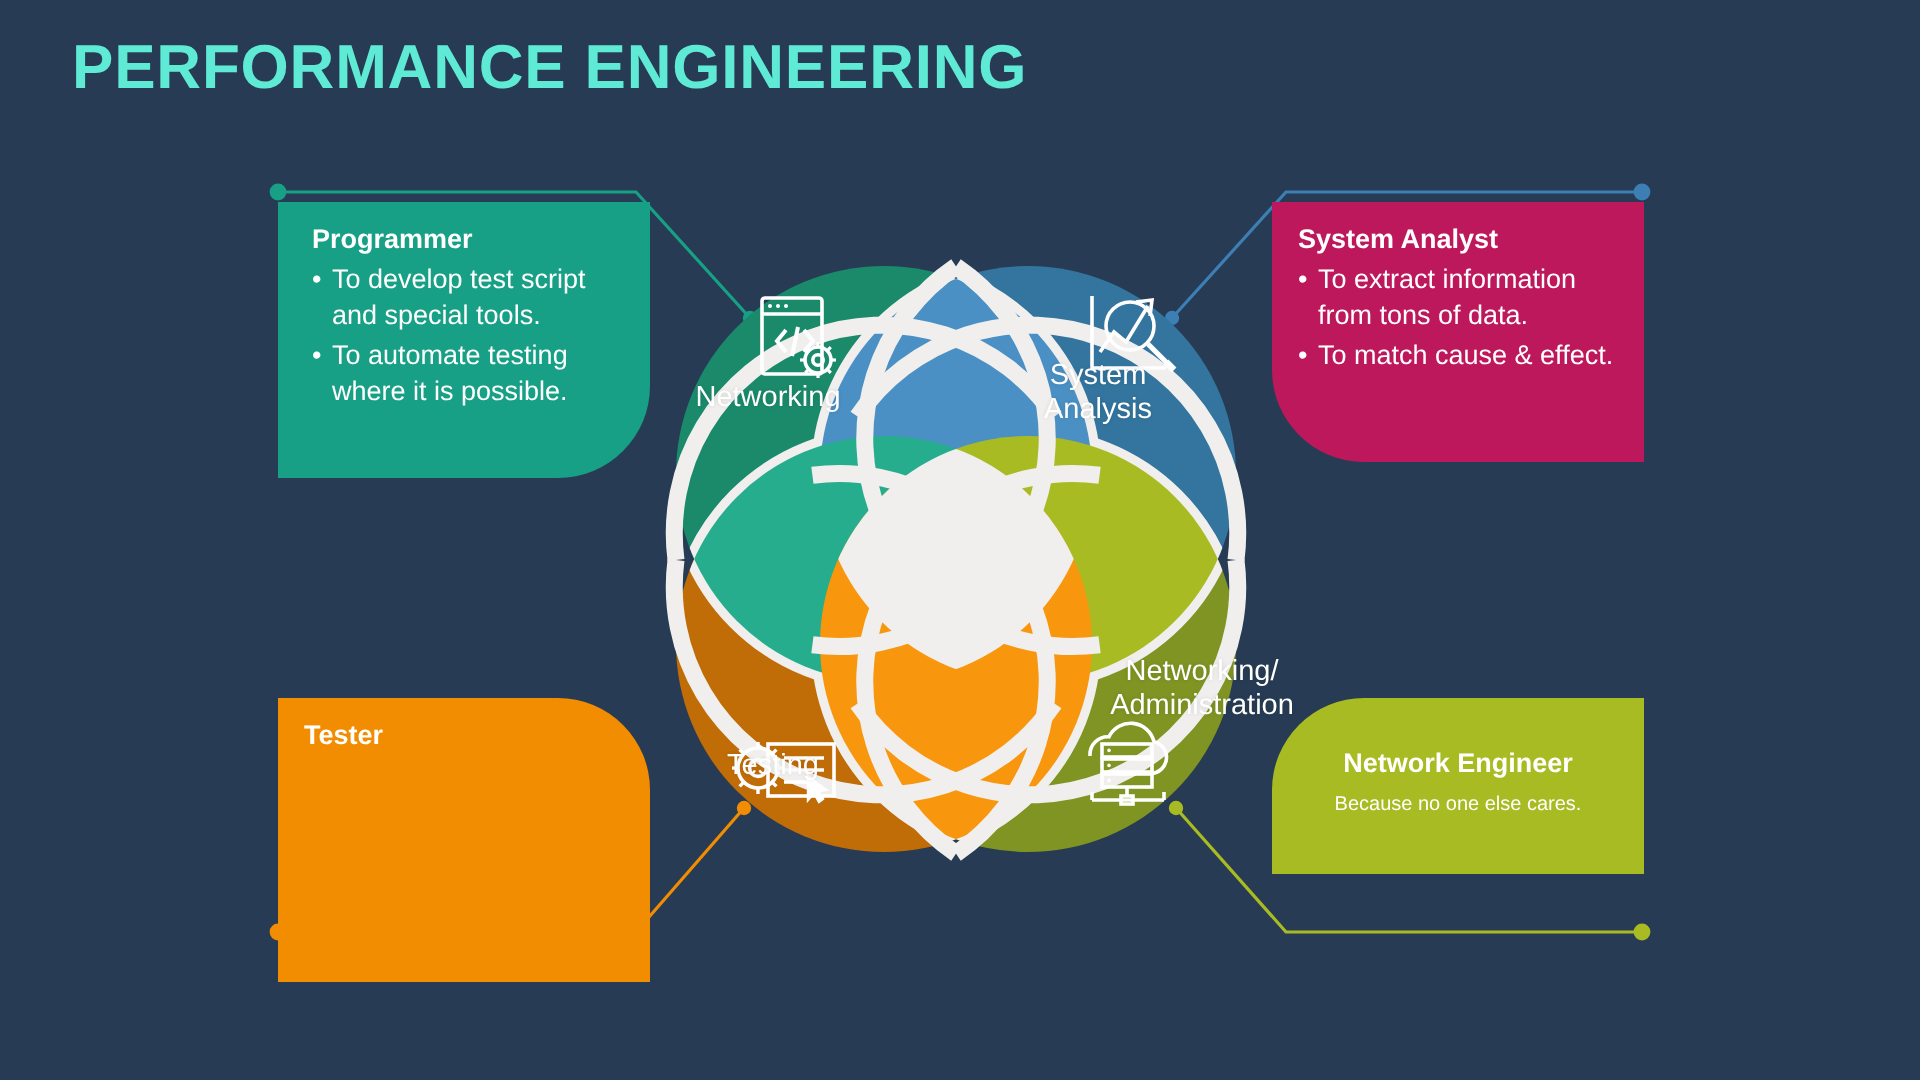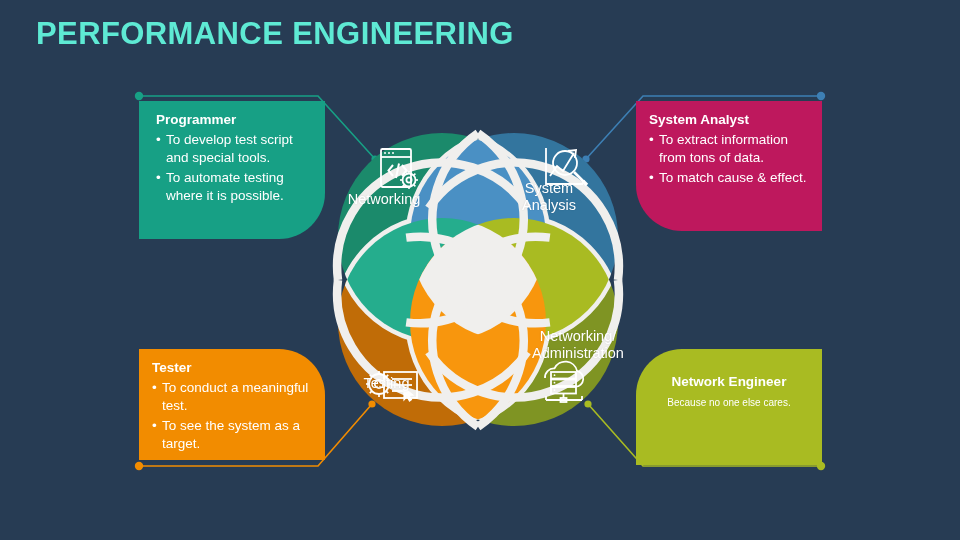--- a/index.html
+++ b/index.html
@@ -35,41 +35,41 @@
     font-size:13.5px;line-height:1.35;
     padding-left:10px;position:relative;margin-top:1px;
   }
   .callout li:before{
     content:"\2022";position:absolute;left:0;top:0;
   }
   .callout p{margin:0;font-size:10px;line-height:1.4;}
 
   #box-programmer{left:139px;top:101px;width:186px;height:138px;background:#17a085;padding-left:17px;}
   #box-analyst{left:636px;top:101px;width:186px;height:130px;background:#be185d;}
-  #box-tester{left:139px;top:349px;width:186px;height:111px;background:#f28c00;}
-  #box-network{left:636px;top:349px;width:186px;height:116px;background:#a9bb22;
+  #box-tester{left:139px;top:349px;width:186px;height:142px;background:#f28c00;}
+  #box-network{left:636px;top:349px;width:186px;height:88px;background:#a9bb22;
                text-align:center;padding-top:24px;}
   #box-network .hd{margin-bottom:5px;}
 
   
   #box-programmer{border-bottom-right-radius:46px;}
   #box-analyst{border-bottom-left-radius:46px;}
   #box-tester{border-top-right-radius:46px;}
   #box-network{border-top-left-radius:46px;}
 
   
   .petal-label{
     position:absolute;color:#ffffff;font-size:14.5px;line-height:1.15;
     text-align:center;white-space:pre-line;font-weight:normal;
     text-shadow:0 0 2px rgba(0,0,0,.12);
   }
   #lbl-programming{left:324px;top:191px;width:120px;}
   #lbl-analysis{left:499px;top:180px;width:100px;}
   #lbl-testing{left:334px;top:348px;width:105px;margin-top:27px;}
-  #lbl-networking{left:513px;top:328px;width:130px;}
+  #lbl-networking{left:536px;top:328px;width:130px;}
 </style>
 </head>
 <body>
 
 <div id="stage">
 
   <div class="title">PERFORMANCE ENGINEERING</div>
 
   <svg class="layer" viewBox="0 0 960 540">
 
@@ -268,24 +268,20 @@
   <div class="callout" id="box-analyst">
     <div class="hd">System Analyst</div>
     <ul>
       <li>To extract information from tons of data.</li>
       <li>To match cause &amp; effect.</li>
     </ul>
   </div>
 
   <div class="callout" id="box-tester">
     <div class="hd">Tester</div>
-    <ul>
-      <li>To conduct a meaningful test.</li>
-      <li>To see the system as a target.</li>
-    </ul>
   </div>
 
   <div class="callout" id="box-network">
     <div class="hd">Network Engineer</div>
     <p>Because no one else cares.</p>
   </div>
 
 </div>
 
 </body></html>

